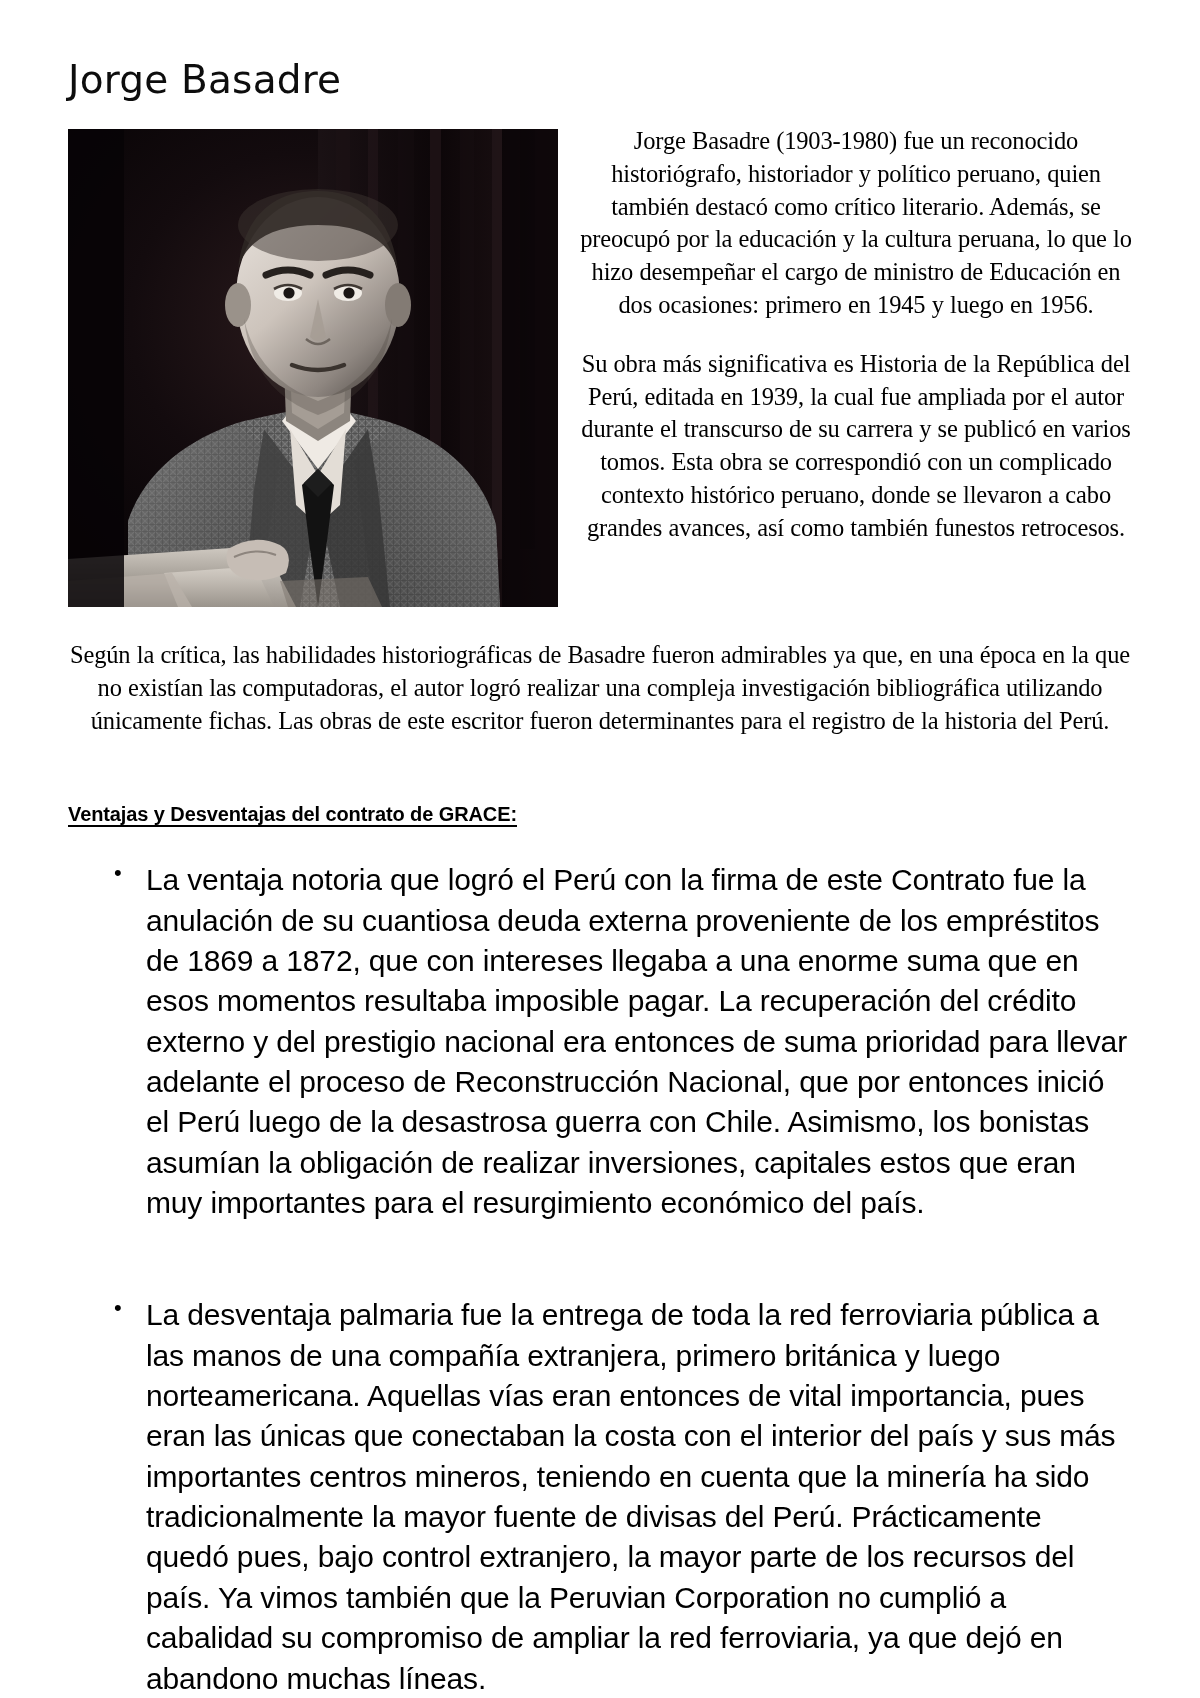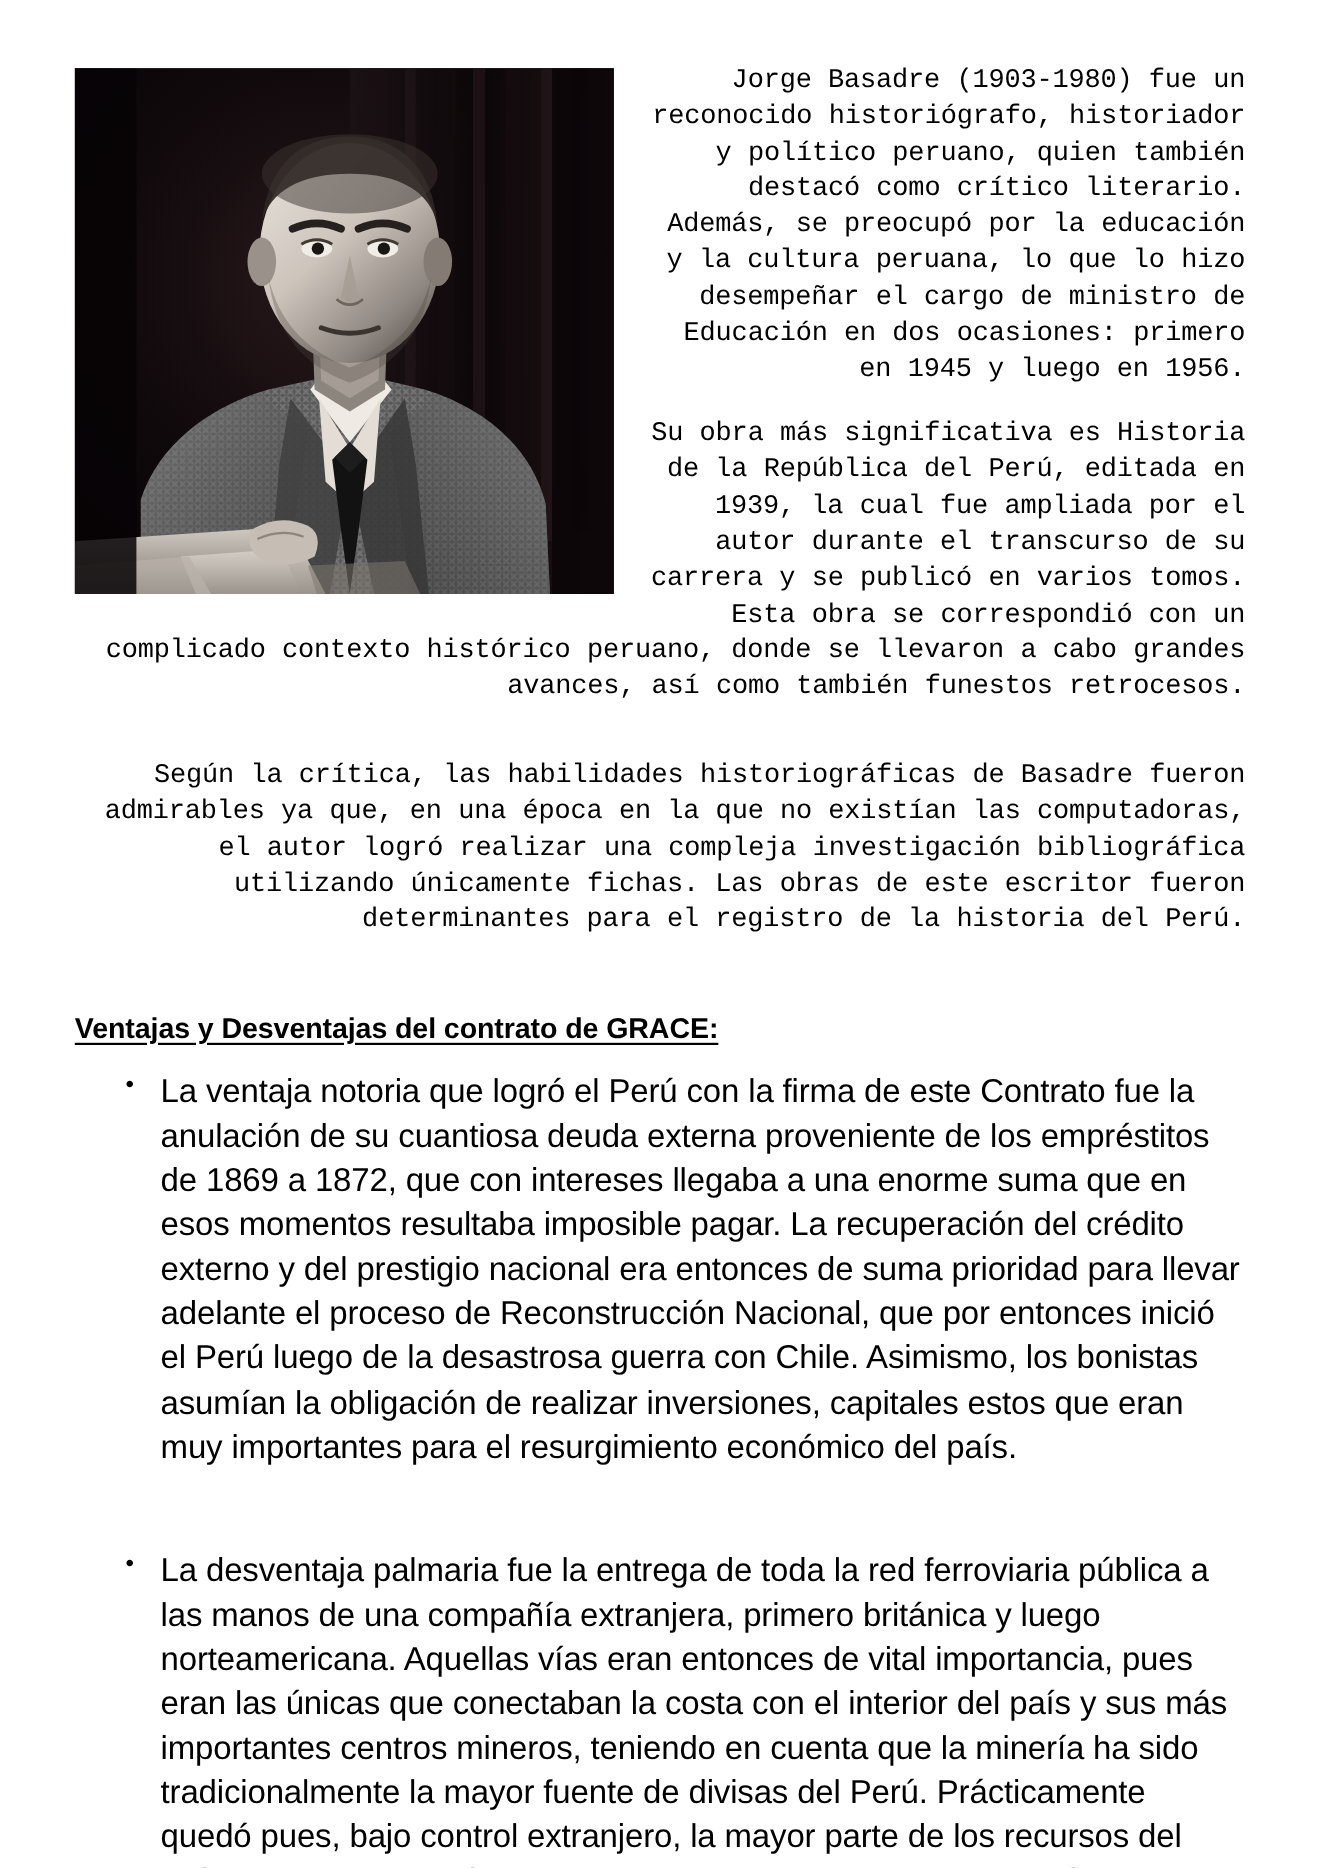--- a/index.html
+++ b/index.html
@@ -36,41 +36,41 @@
     width: 490px;
     height: 478px;
     margin: 4px 22px 10px 0;
     position: relative;
     overflow: hidden;
     background: #050203;
   }
   .portrait svg { display: block; width: 100%; height: 100%; }
 
   .body-text {
-    font-family: Liberation Mono, monospace;
+    font-family: Liberation Serif, serif;
     font-size: 24.5px;
     line-height: 1.34;
-    text-align: right;
+    text-align: center;
     color: #000000;
     letter-spacing: -0.15px;
     word-spacing: 0.3px;
   }
   p.para {
     margin: 0 0 26px 0;
   }
   .spacer-sm { height: 22px; }
   .spacer-md { height: 40px; }
 
   h2.section-head {
     font-family: "Liberation Sans", sans-serif;
-    font-size: 26px;
+    font-size: 20px;
     font-weight: bold;
     text-decoration: underline;
     text-underline-offset: 4px;
-    margin: 0 0 22px 0;
+    margin: 0 0 34px 0;
     letter-spacing: -0.1px;
     color: #000;
   }
 
   ul.bullets {
     margin: 0;
     padding: 0 0 0 78px;
     list-style: none;
   }
   ul.bullets li {
@@ -90,20 +90,21 @@
     font-size: 22px;
     line-height: 1.345;
   }
   .clearfix::after { content: ""; display: block; clear: both; }
 </style>
 </head>
 <body>
 
 <div class="page">
 
+  <h1 class="doc-title">Jorge Basadre</h1>
 
   <div class="portrait">
     <svg viewBox="0 0 490 478" preserveAspectRatio="none" aria-hidden="true">
       <defs>
         <radialGradient id="bgGlow" cx="48%" cy="40%" r="78%">
           <stop offset="0%" stop-color="#2a1a1c"></stop>
           <stop offset="45%" stop-color="#130b0e"></stop>
           <stop offset="100%" stop-color="#030102"></stop>
         </radialGradient>
         <linearGradient id="suitG" x1="0" y1="0" x2="1" y2="1">

